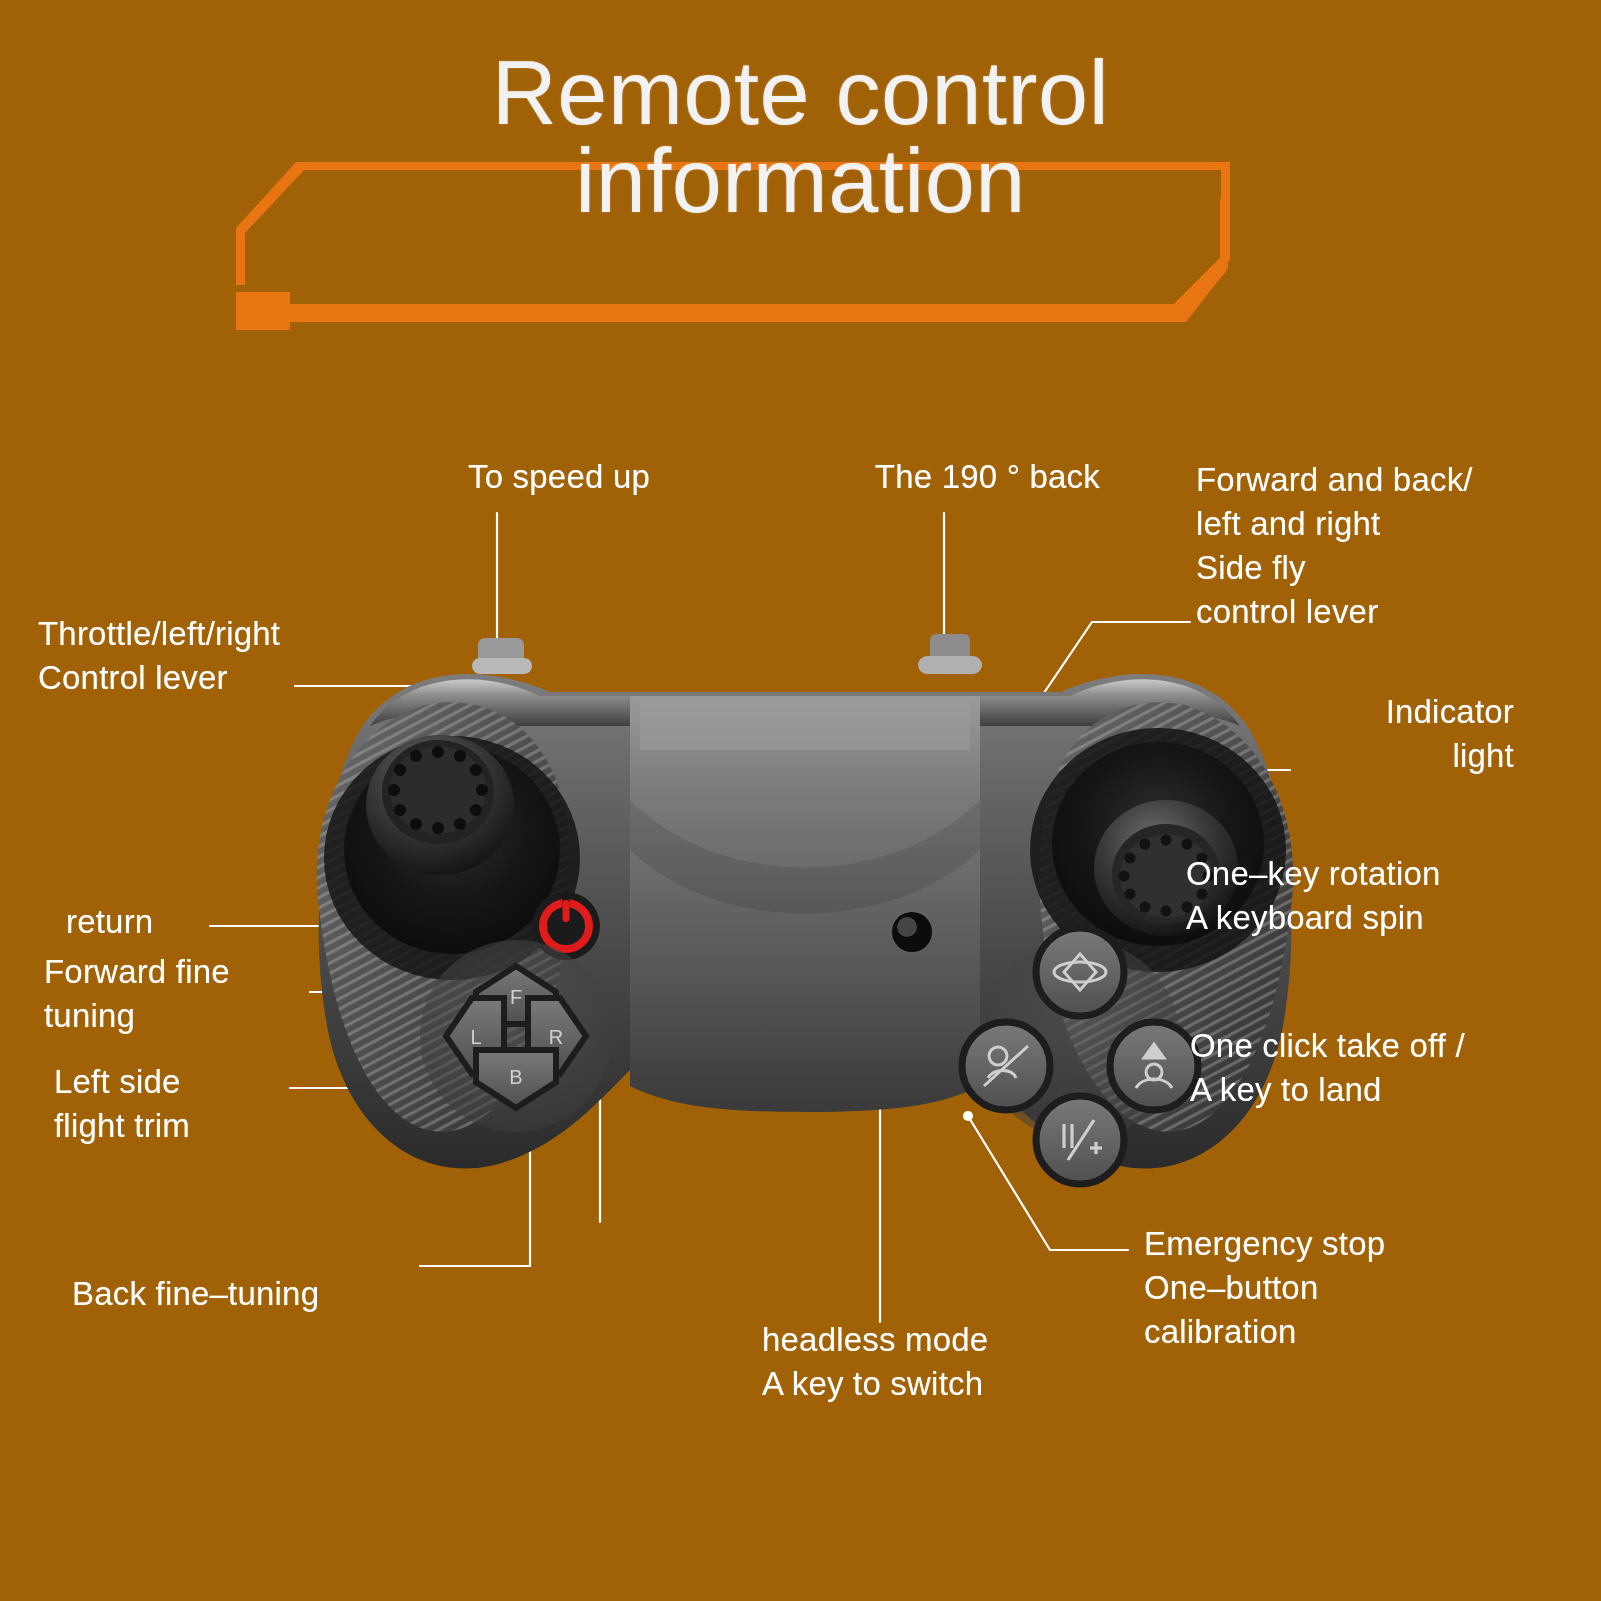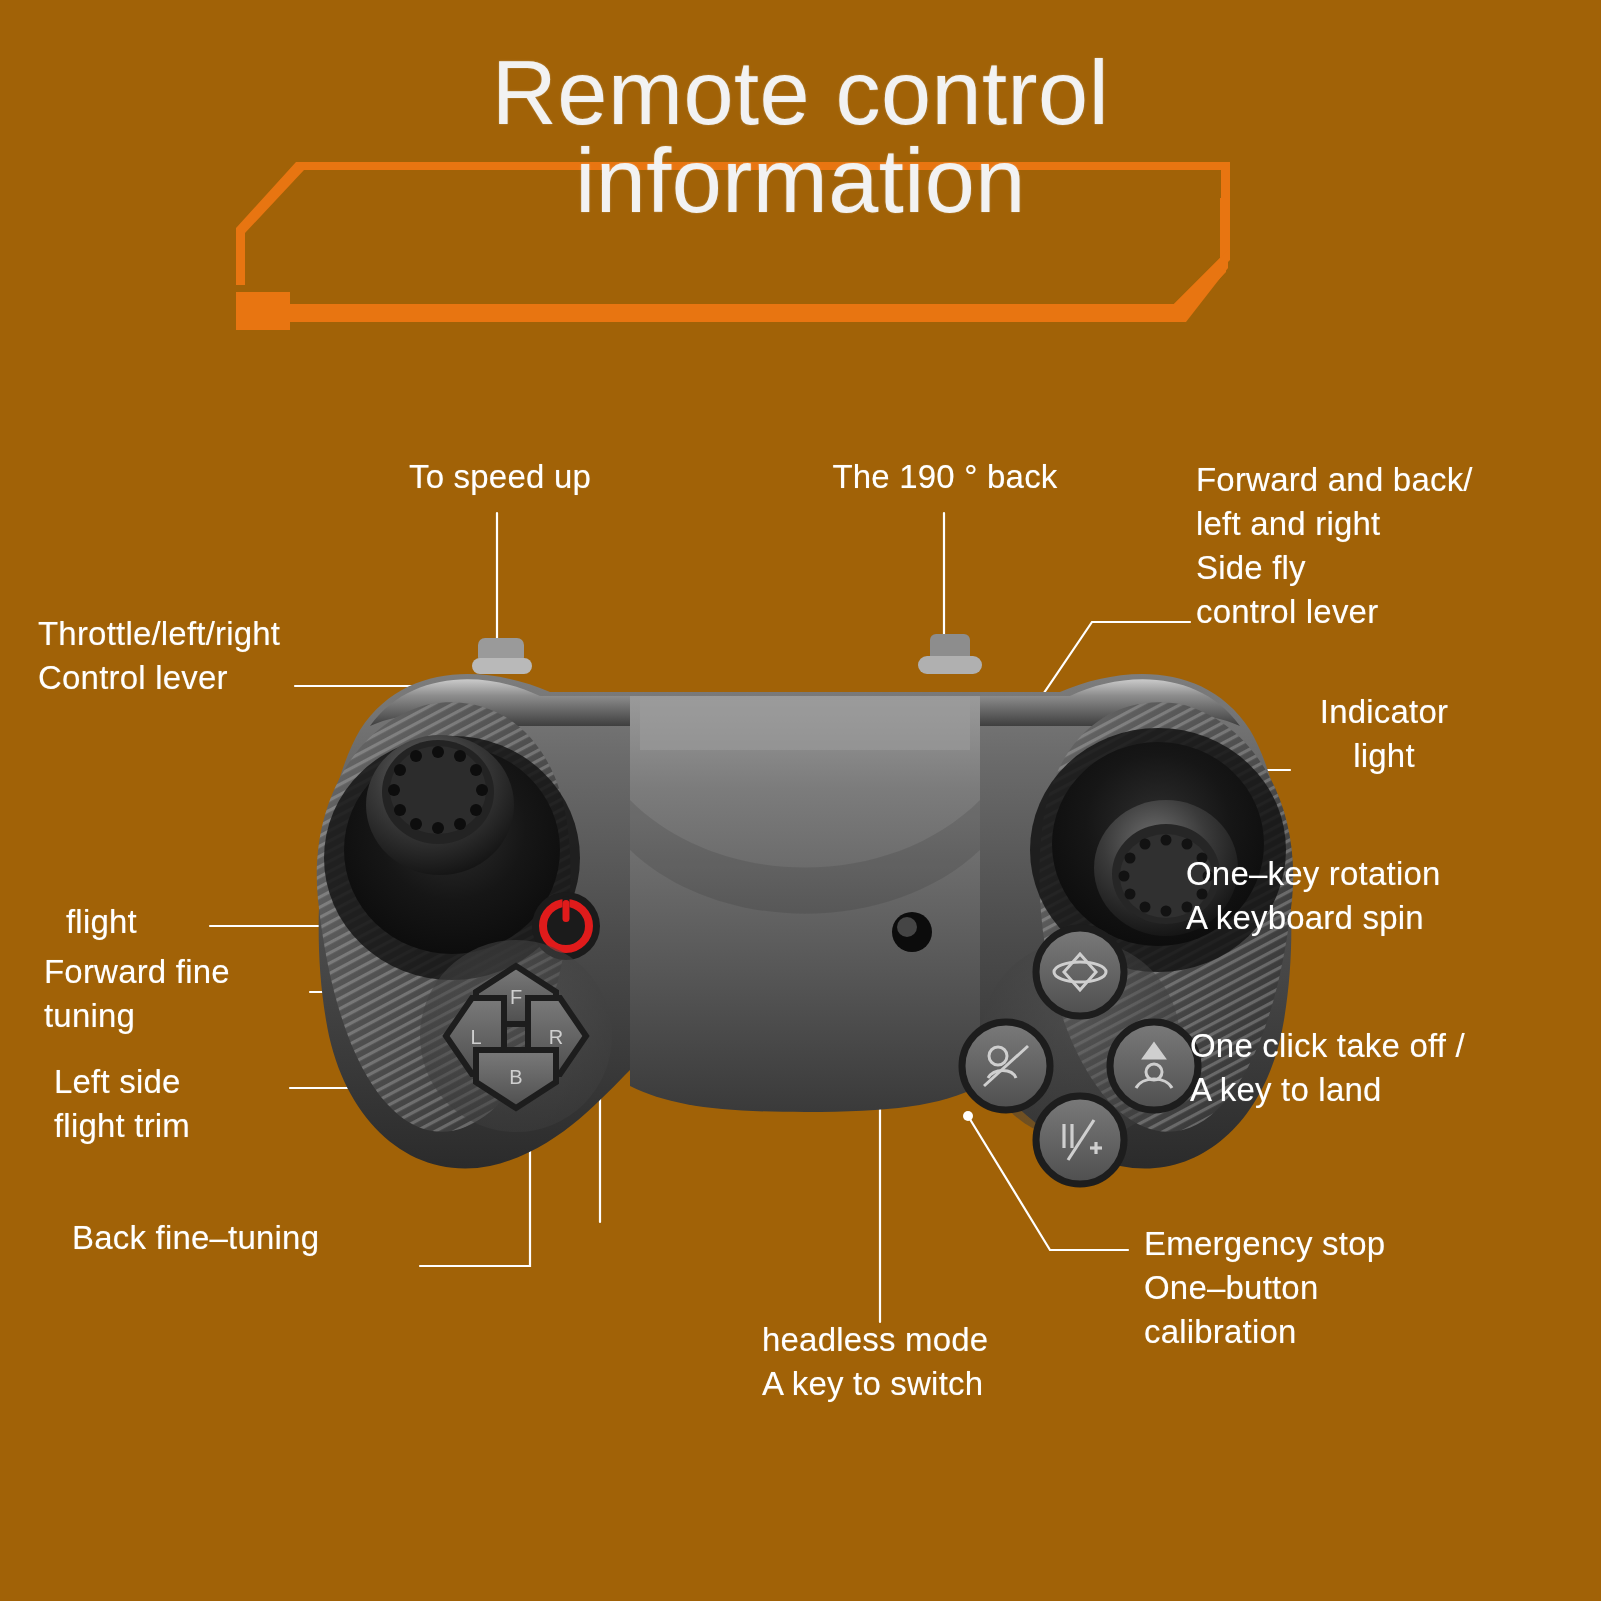--- a/index.html
+++ b/index.html
@@ -36,21 +36,21 @@
   
   .callout{
     position:absolute;
     color:#fff;
     font-size:33px;
     line-height:1.33;
     white-space:pre-line;
     letter-spacing:0.2px;
     text-shadow:0 0 1px rgba(255,255,255,.4);
   }
-  .callout.c{text-align:center;}
+  .callout.c{text-align:right;}
 
   
   #leaders{position:absolute;left:0;top:0;width:1601px;height:1601px;pointer-events:none;}
 
   
   #controller{position:absolute;left:300px;top:600px;width:1010px;height:620px;}
   #controller svg{display:block;width:100%;height:100%;}
 </style>
 </head>
 <body>
@@ -337,35 +337,35 @@
 light</div>
 
   <div class="callout" style="left:1196px;top:458px;width:400px;">Forward and back/
 left and right
 Side fly
 control lever</div>
 
   <div class="callout" style="left:38px;top:612px;width:400px;">Throttle/left/right
 Control lever</div>
 
-  <div class="callout" style="left:66px;top:900px;width:220px;">flight</div>
+  <div class="callout" style="left:66px;top:900px;width:220px;">return</div>
 
   <div class="callout" style="left:44px;top:950px;width:300px;">Forward fine
 tuning</div>
 
   <div class="callout" style="left:54px;top:1060px;width:290px;">Left side
 flight trim</div>
 
   <div class="callout" style="left:1186px;top:852px;width:400px;">One–key rotation
 A keyboard spin</div>
 
   <div class="callout" style="left:1190px;top:1024px;width:400px;">One click take off /
 A key to land</div>
 
-  <div class="callout" style="left:72px;top:1216px;width:400px;">Back fine–tuning</div>
+  <div class="callout" style="left:72px;top:1272px;width:400px;">Back fine–tuning</div>
 
 
   <div class="callout" style="left:762px;top:1318px;width:330px;">headless mode
 A key to switch</div>
 
   <div class="callout" style="left:1144px;top:1222px;width:420px;">Emergency stop
 One–button
 calibration</div>
 
 </div>

